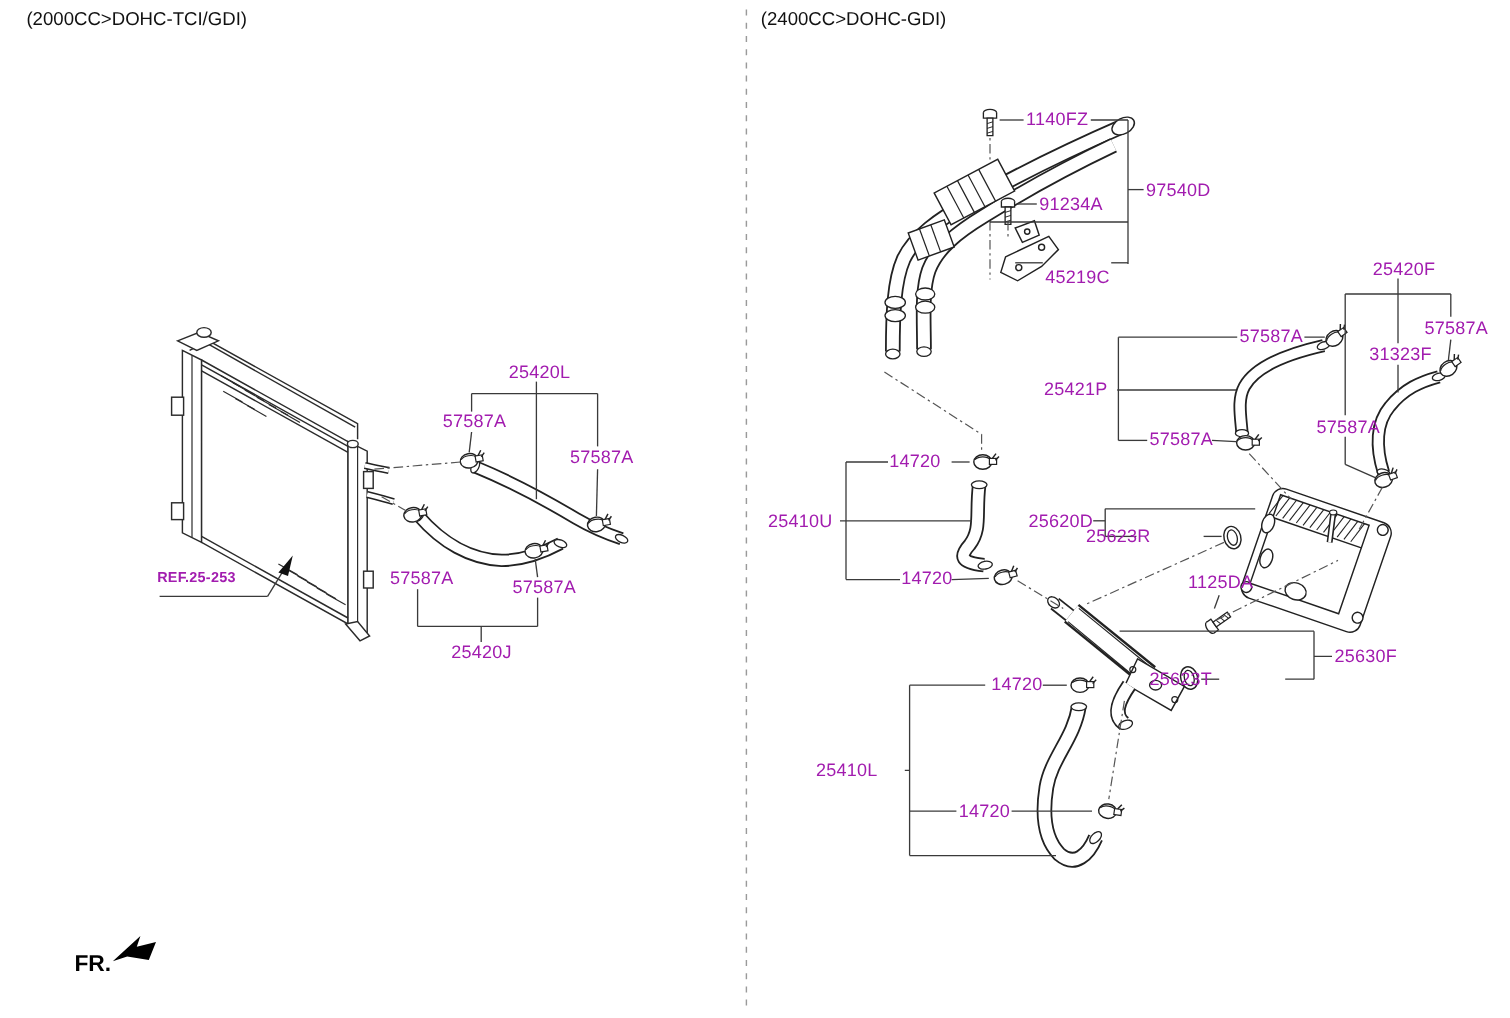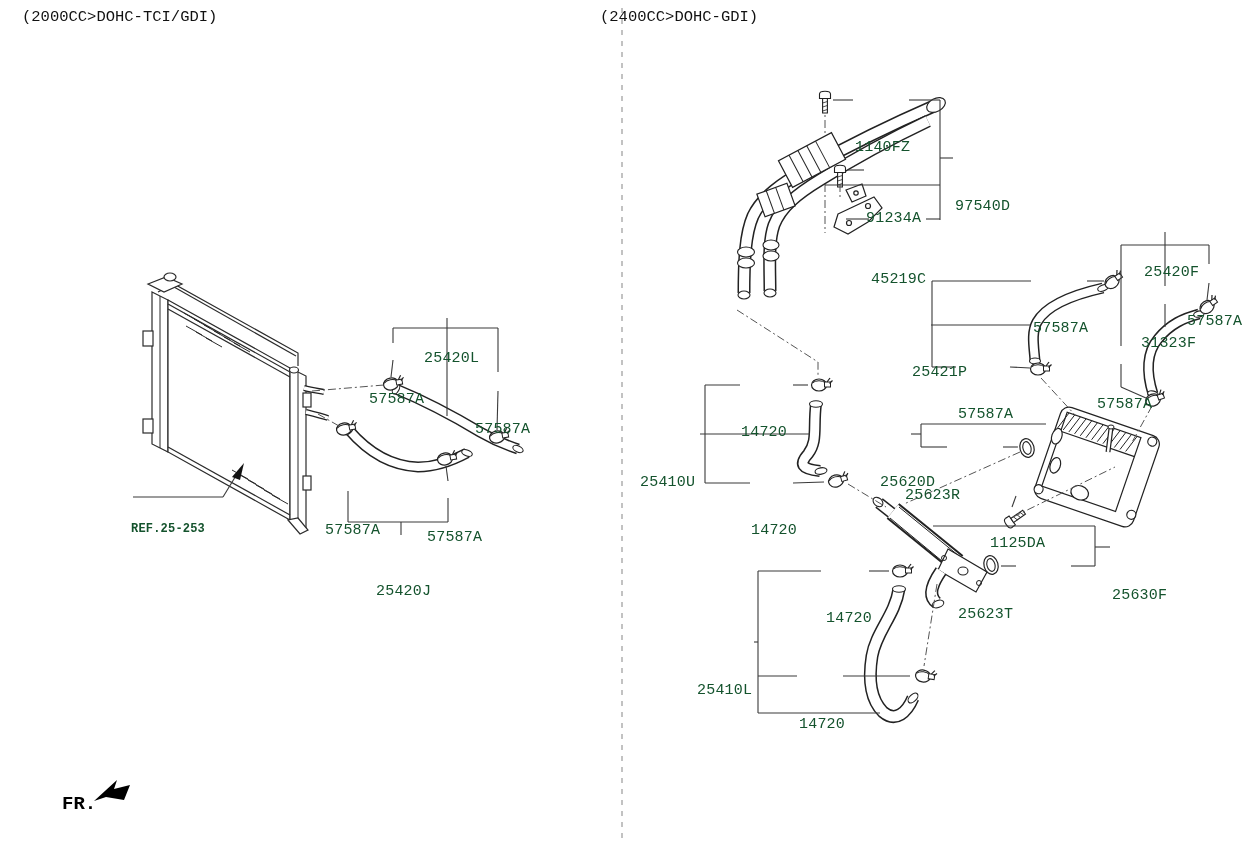--- a/index.html
+++ b/index.html
@@ -1,19 +1,19 @@
 <!DOCTYPE html>
 <html><head>
 <meta charset="utf-8">
 <style>
   html,body{margin:0;padding:0;background:#fff;}
   #stage{position:relative;width:1258px;height:848px;background:#fff;overflow:hidden;
-         font-family:Liberation Mono, monospace;color:#111;}
-  .lbl{position:absolute;font-size:15px;line-height:15px;white-space:nowrap;color:#14532d;
-       letter-spacing:.2px;margin-top:48px;}
+         font-family:Liberation Sans, sans-serif;color:#111;}
+  .lbl{position:absolute;font-size:15px;line-height:15px;white-space:nowrap;color:#a21caf;
+       letter-spacing:.2px;}
   .lbl.b{font-weight:bold;}
   .hdr{position:absolute;font-size:15.5px;color:#111;white-space:nowrap;}
   .fr{position:absolute;font-size:19px;font-weight:bold;color:#000000;}
   svg{position:absolute;left:0;top:0;}
 </style>
 </head>
 <body>
 
 <div id="stage">
 
@@ -320,47 +320,47 @@
     <line x1="843" y1="676" x2="910" y2="676"></line>
     <line x1="758" y1="713" x2="880" y2="713"></line>
   </g>
 
   <polygon points="232,477 244,463 240,480" fill="#111"></polygon>
 
   <polygon points="94,801 117,780 114,789 130,785 124,800 106,797" fill="#000"></polygon>
 </svg>
 
 <div class="hdr" style="left:22px;top:8px">(2000CC&gt;DOHC-TCI/GDI)</div>
-<div class="hdr" style="left:600px;top:8px">(2400CC&gt;DOHC-GDI)</div>
+<div class="hdr" style="left:634px;top:8px">(2400CC&gt;DOHC-GDI)</div>
 
 <div class="lbl" style="left:424px;top:303px">25420L</div>
 <div class="lbl" style="left:369px;top:344px">57587A</div>
 <div class="lbl" style="left:475px;top:374px">57587A</div>
 <div class="lbl" style="left:325px;top:475px">57587A</div>
 <div class="lbl" style="left:427px;top:482px">57587A</div>
 <div class="lbl" style="left:376px;top:536px">25420J</div>
 <div class="lbl b" style="left:131px;top:474px;font-size:12px">REF.25-253</div>
 <div class="fr" style="left:62px;top:793px">FR.</div>
 
 <div class="lbl" style="left:855px;top:92px">1140FZ</div>
 <div class="lbl" style="left:955px;top:151px">97540D</div>
 <div class="lbl" style="left:866px;top:163px">91234A</div>
 <div class="lbl" style="left:871px;top:224px">45219C</div>
 <div class="lbl" style="left:1144px;top:217px">25420F</div>
 <div class="lbl" style="left:1033px;top:273px">57587A</div>
 <div class="lbl" style="left:1187px;top:266px">57587A</div>
 <div class="lbl" style="left:1141px;top:288px">31323F</div>
-<div class="lbl" style="left:912px;top:317px">25421P</div>
+<div class="lbl" style="left:870px;top:317px">25421P</div>
 <div class="lbl" style="left:958px;top:359px">57587A</div>
 <div class="lbl" style="left:1097px;top:349px">57587A</div>
 <div class="lbl" style="left:741px;top:377px">14720</div>
 <div class="lbl" style="left:640px;top:427px">25410U</div>
-<div class="lbl" style="left:880px;top:427px">25620D</div>
+<div class="lbl" style="left:857px;top:427px">25620D</div>
 <div class="lbl" style="left:905px;top:440px">25623R</div>
 <div class="lbl" style="left:751px;top:475px">14720</div>
-<div class="lbl" style="left:990px;top:488px">1125DA</div>
+<div class="lbl" style="left:990px;top:478px">1125DA</div>
 <div class="lbl" style="left:1112px;top:540px">25630F</div>
 <div class="lbl" style="left:826px;top:563px">14720</div>
 <div class="lbl" style="left:958px;top:559px">25623T</div>
-<div class="lbl" style="left:697px;top:635px">25410L</div>
+<div class="lbl" style="left:680px;top:635px">25410L</div>
 <div class="lbl" style="left:799px;top:669px">14720</div>
 
 </div>
 
 </body></html>

